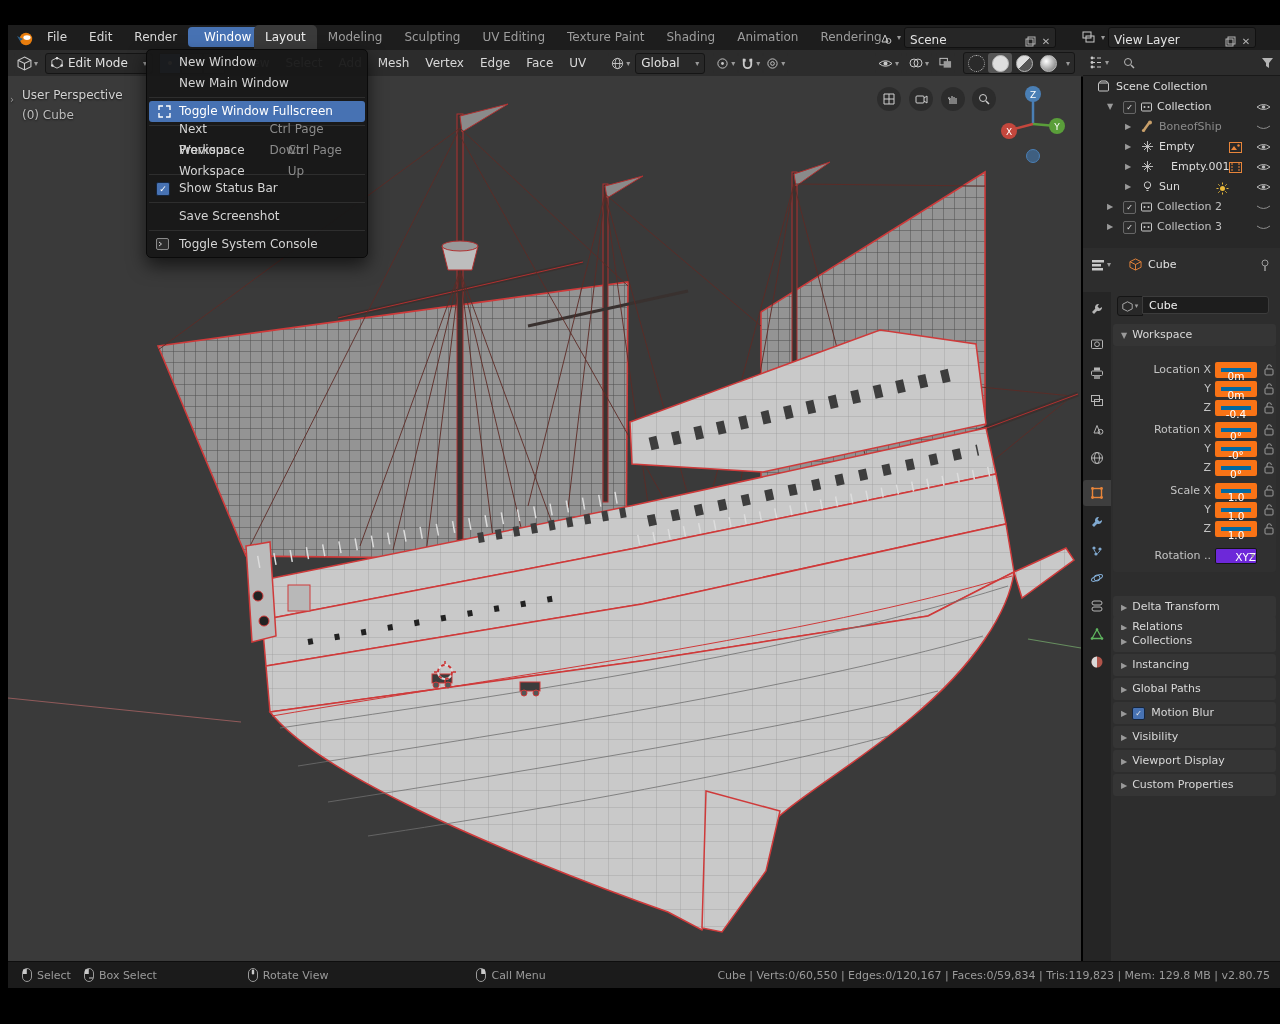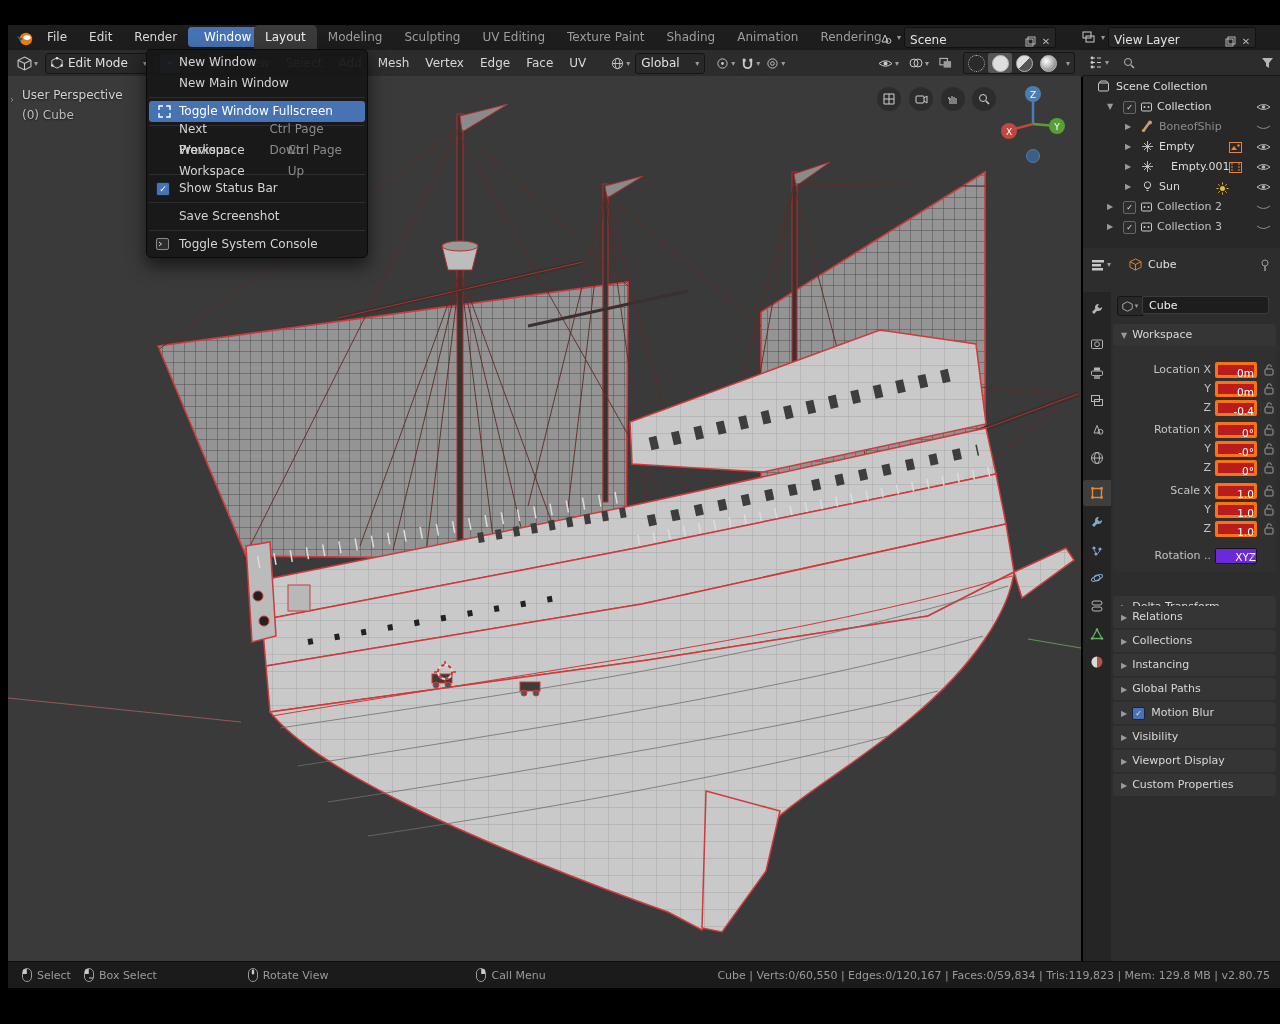--- a/index.html
+++ b/index.html
@@ -47,21 +47,21 @@
   .righticon{position:absolute;top:5px;}
   
   #props{position:absolute;left:1083px;top:248px;width:197px;height:713px;background:#2d2d2d;font-size:11px;}
   #ptabs{position:absolute;left:0;top:44px;width:28px;height:669px;background:#252525;}
   .ptab{position:absolute;left:0;width:28px;height:26px;display:flex;align-items:center;justify-content:center;}
   .ptab.on{background:#3e3e3e;border-radius:3px 0 0 3px;}
   .phead{position:absolute;left:30px;width:163px;height:22px;background:#353535;border-radius:3px;line-height:22px;color:#d8d8d8;}
   .phead .pa{color:#9a9a9a;font-size:8px;padding:0 5px 0 8px;}
   .trow{position:absolute;left:30px;width:163px;height:17px;}
   .tlabel{position:absolute;right:65px;top:1px;color:#c3c3c3;}
-  .tfield{position:absolute;left:102px;top:0;width:42px;height:16px;background:#b91c1c;border-radius:2px;text-align:right;line-height:16px;color:#fff;font-size:10.5px;border:3px solid #f97316;box-sizing:border-box;}
+  .tfield{position:absolute;left:102px;top:0;width:42px;height:16px;background:#0369a1;border-radius:2px;text-align:center;line-height:16px;color:#fff;font-size:10.5px;border:6px solid #f97316;box-sizing:border-box;}
   .lockic{position:absolute;left:151px;top:2px;}
   
   #statusbar{position:absolute;left:8px;top:961px;width:1272px;height:26px;background:#1b1b1b;border-top:1px solid #0e0e0e;display:flex;align-items:center;color:#9a9a9a;font-size:11px;}
   .shint{display:flex;align-items:center;gap:5px;}
 </style>
 </head>
 <body>
 
 <div id="app">
 
@@ -723,21 +723,21 @@
         </svg>
       </div>
     <div class="trow" style="top:300px">
       <span class="tlabel">Rotation ..</span>
       <span class="tfield" style="background:#6d28d9;border:1px solid #151515;text-align:right;padding-left:10px;box-sizing:border-box">XYZ</span>
       <span class="ddarrow abs" style="left:136px;top:4px;font-size:7px">▾</span>
 
     </div>
 
     <div class="phead" style="top:348px"><span class="pa">▶</span><span>Delta Transform</span></div>
-    <div class="phead" style="top:358px"><span class="pa">▶</span><span>Relations</span></div>
+    <div class="phead" style="top:368px"><span class="pa">▶</span><span>Relations</span></div>
     <div class="phead" style="top:382px"><span class="pa">▶</span><span>Collections</span></div>
     <div class="phead" style="top:406px"><span class="pa">▶</span><span>Instancing</span></div>
     <div class="phead" style="top:430px"><span class="pa">▶</span><span>Global Paths</span></div>
     <div class="phead" style="top:454px"><span class="pa">▶</span><span class="ocbx" style="position:static;display:inline-block;background:#4772b3;border-color:#15253d;margin-right:6px">✓</span><span>Motion Blur</span></div>
     <div class="phead" style="top:478px"><span class="pa">▶</span><span>Visibility</span></div>
     <div class="phead" style="top:502px"><span class="pa">▶</span><span>Viewport Display</span></div>
     <div class="phead" style="top:526px"><span class="pa">▶</span><span>Custom Properties</span></div>
   </div>
 
   <div id="statusbar">

